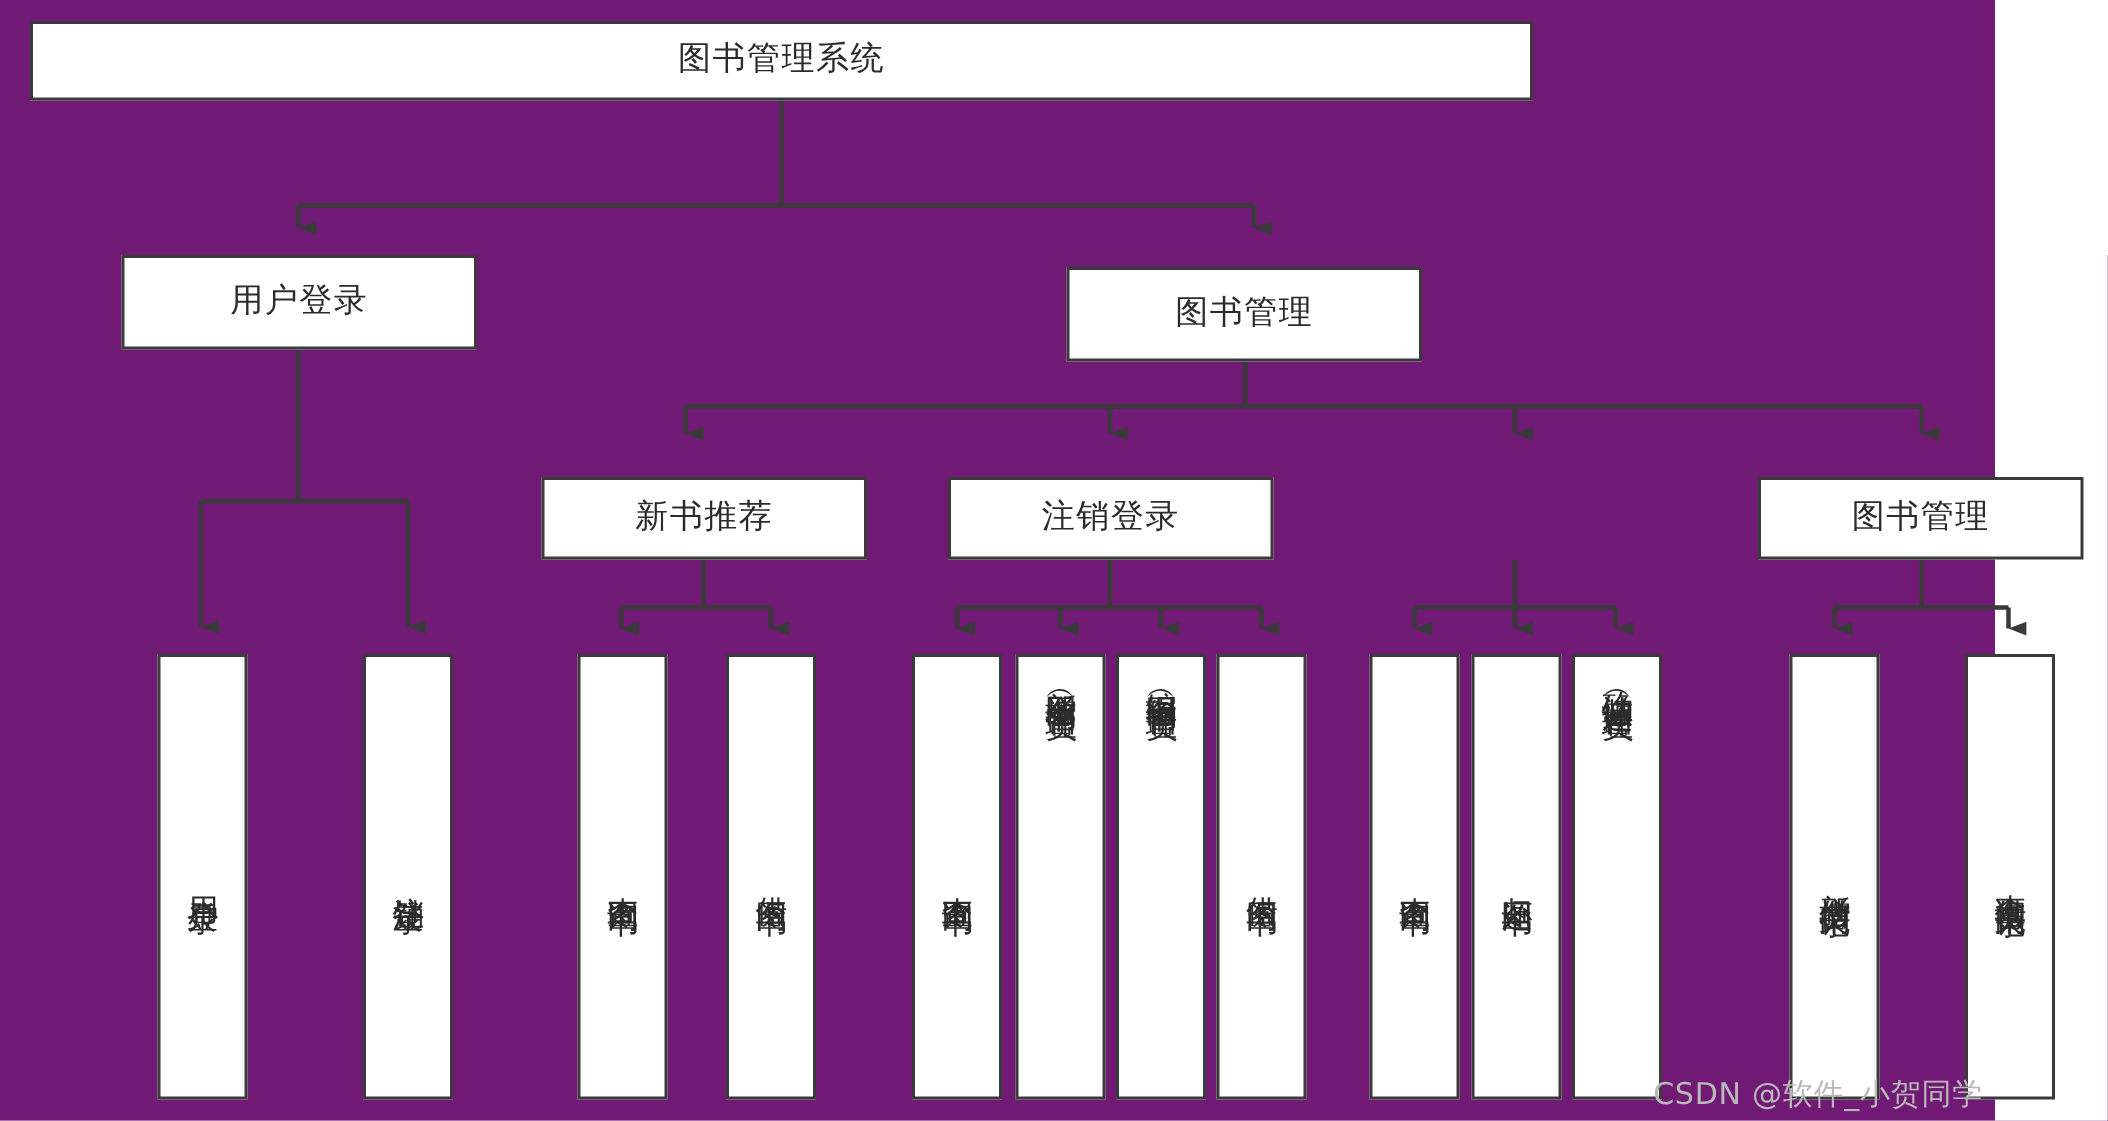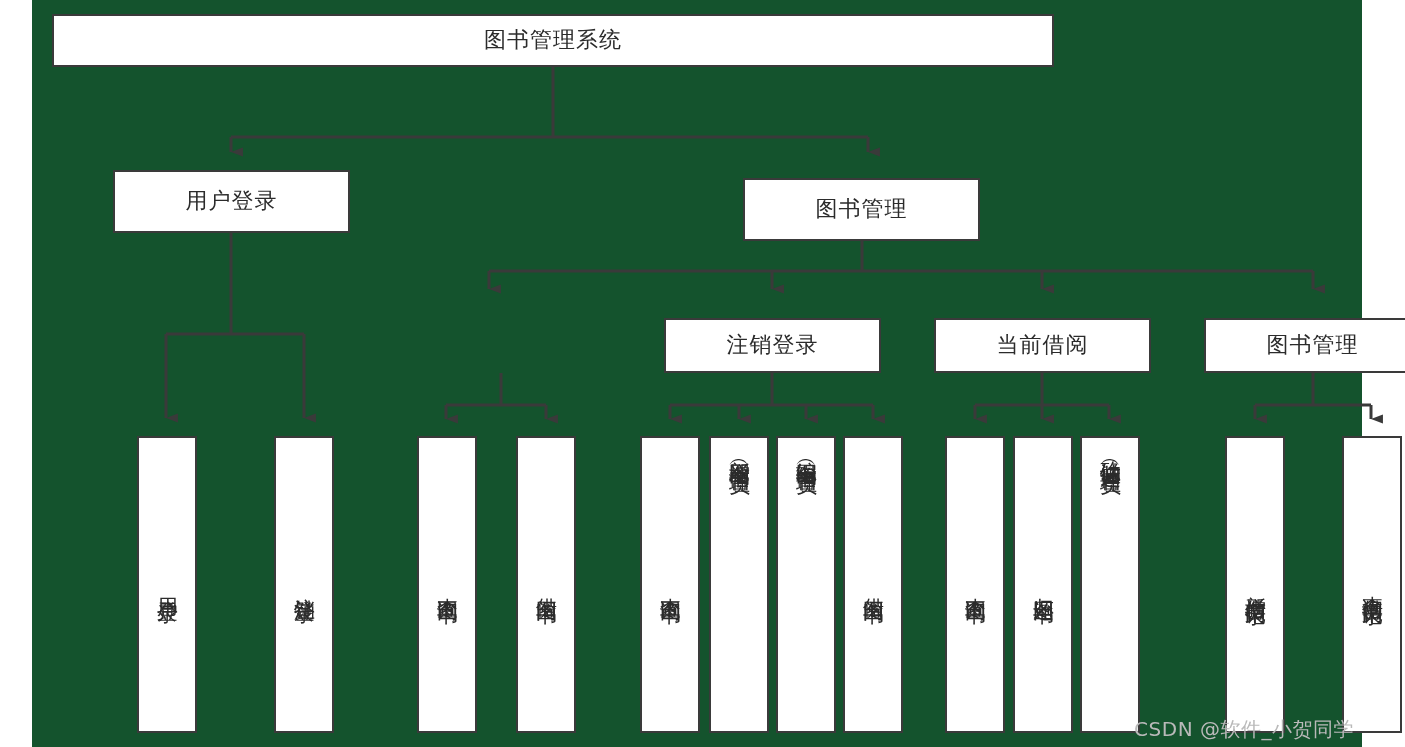--- a/index.html
+++ b/index.html
@@ -11,22 +11,21 @@
     width: 1405px;
     height: 747px;
     font-family: "DejaVu Sans", "Liberation Sans", sans-serif;
     overflow: hidden;
     position: relative;
   }
   #diagram-root {
     position: relative;
     width: 1330px;
     height: 747px;
-    background: #14532d;
-    margin-left: 32px;
+    background: #701a75;
   }
   #edge-layer {
     position: absolute;
     left: 0;
     top: 0;
     width: 1405px;
     height: 747px;
   }
   .node {
     position: absolute;
@@ -131,28 +130,28 @@
   </div>
 
   <div class="node node-h" style="left:81px; top:170px; width:237px; height:63px;">
     <span>用户登录</span>
   </div>
 
   <div class="node node-h" style="left:711px; top:178px; width:237px; height:63px;">
     <span>图书管理</span>
   </div>
 
+  <div class="node node-h" style="left:361px; top:318px; width:217px; height:55px;">
+    <span>新书推荐</span>
+  </div>
 
   <div class="node node-h" style="left:632px; top:318px; width:217px; height:55px;">
     <span>注销登录</span>
   </div>
 
-  <div class="node node-h" style="left:902px; top:318px; width:217px; height:55px;">
-    <span>当前借阅</span>
-  </div>
 
   <div class="node node-h" style="left:1172px; top:318px; width:217px; height:55px;">
     <span>图书管理</span>
   </div>
 
   <div class="node node-v node-v-center" style="left:105px; top:436px; width:60px; height:297px;">
     <span class="vtext">用户登录</span>
   </div>
 
   <div class="node node-v node-v-center" style="left:242px; top:436px; width:60px; height:297px;">

